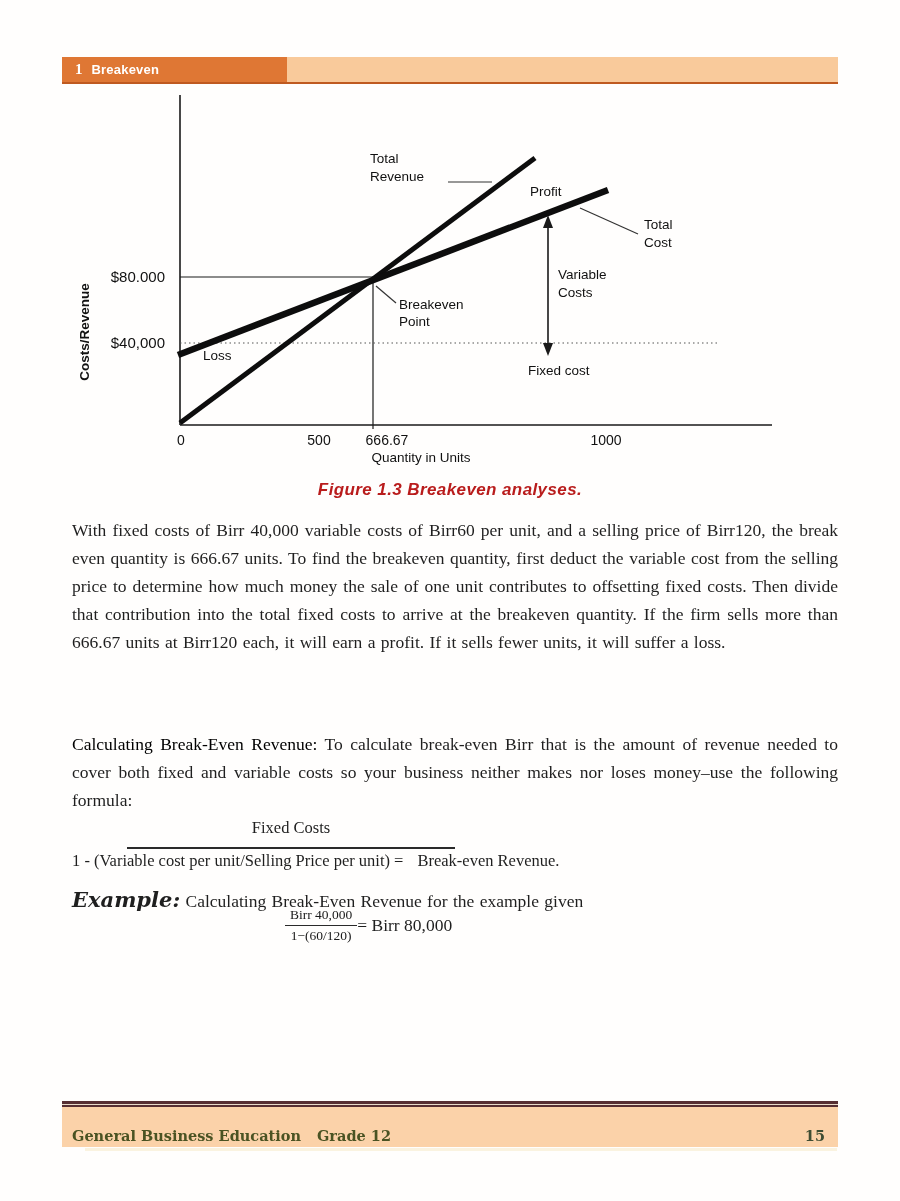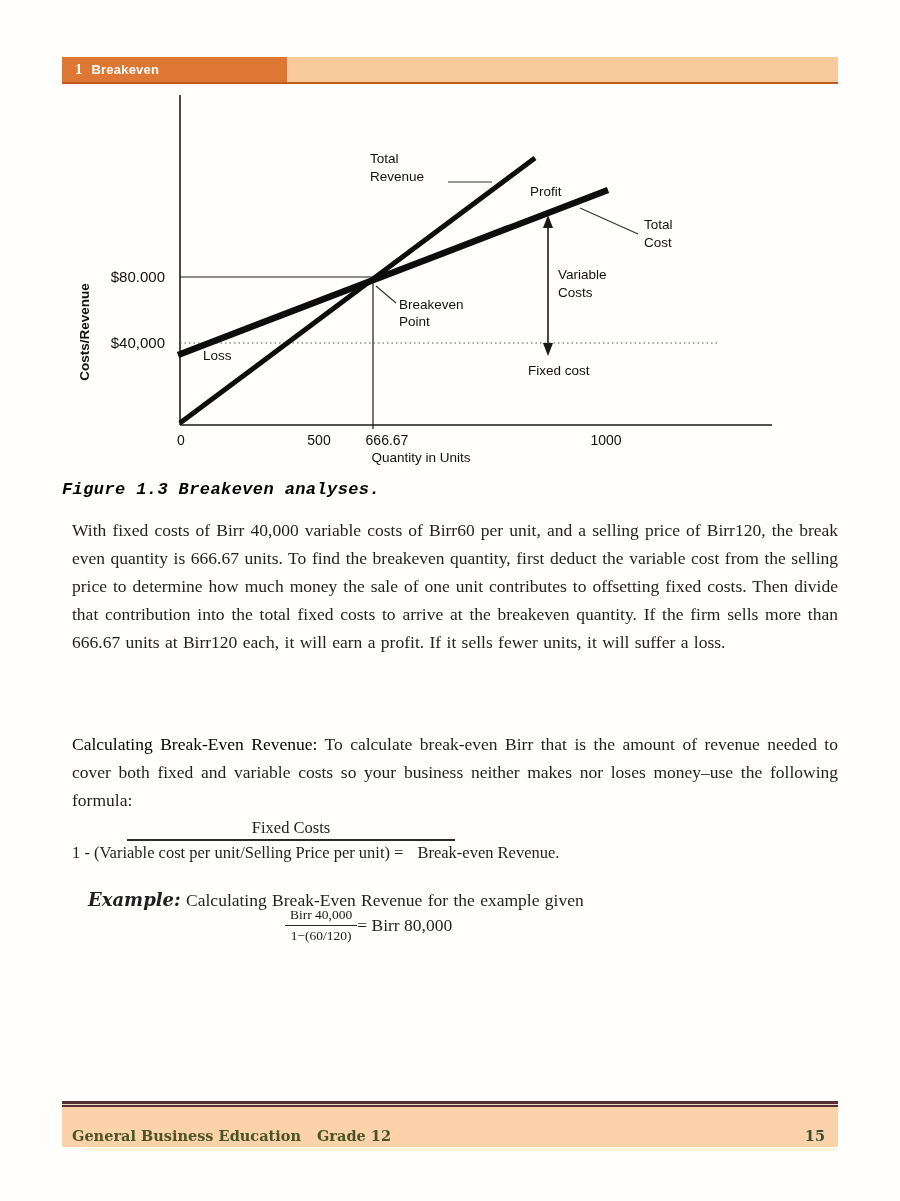--- a/index.html
+++ b/index.html
@@ -16,34 +16,34 @@
   .chap-title{font-family:"Liberation Sans",sans-serif;font-weight:bold;color:#fff;
               font-size:13px;margin-left:9px;letter-spacing:.2px;}
 
   
   .chart{position:absolute;left:60px;top:88px;}
   .chart text{font-family:"Liberation Sans",sans-serif;fill:#111;font-size:13.5px;}
   .chart .ytick{font-size:15px;}
   .chart .xtick{font-size:14px;}
   .chart .axlabel{font-weight:bold;font-size:13.5px;}
 
-  .fig-caption{position:absolute;left:62px;top:480px;width:776px;text-align:left;
-               font-family:Liberation Mono, monospace;font-weight:bold;font-style:italic;
-               font-size:17px;color:#000000;letter-spacing:.4px;}
+  .fig-caption{position:absolute;left:62px;top:480px;width:776px;text-align:center;
+               font-family:Liberation Sans, sans-serif;font-weight:bold;font-style:italic;
+               font-size:17px;color:#b91c1c;letter-spacing:.4px;}
 
   
   .para{position:absolute;left:72px;width:766px;font-size:17.5px;line-height:28px;
         text-align:justify;word-spacing:1px;}
   .lead-blue{color:#000000;font-weight:normal;}
-  .lead-ex{font-family:"DejaVu Serif",serif;font-weight:bold;font-style:italic;font-size:18px;margin-left:16px;}
+  .lead-ex{font-family:"DejaVu Serif",serif;font-weight:bold;font-style:italic;font-size:21px;}
 
   
   .formula{position:absolute;left:72px;top:818px;width:766px;font-size:16.5px;line-height:20px;}
   .formula-top{margin-left:55px;width:328px;text-align:center;border-bottom:2px solid #2a2a2a;
-               padding-bottom:1px;}
+               padding-bottom:9px;}
   .formula-bottom{white-space:nowrap;padding-top:2px;}
   .formula-gap{display:inline-block;width:14px;}
 
   
   .math{position:absolute;left:285px;top:906px;display:flex;align-items:center;gap:0;}
   .frac{display:inline-block;text-align:center;font-size:13.5px;line-height:1.3;color:#1a1a1a;}
   .frac .num{display:block;padding:0 5px 1px 5px;}
   .frac .den{display:block;border-top:1.4px solid #2a2a2a;padding:1px 5px 0 5px;}
   .math-result{font-size:17.5px;}
 

